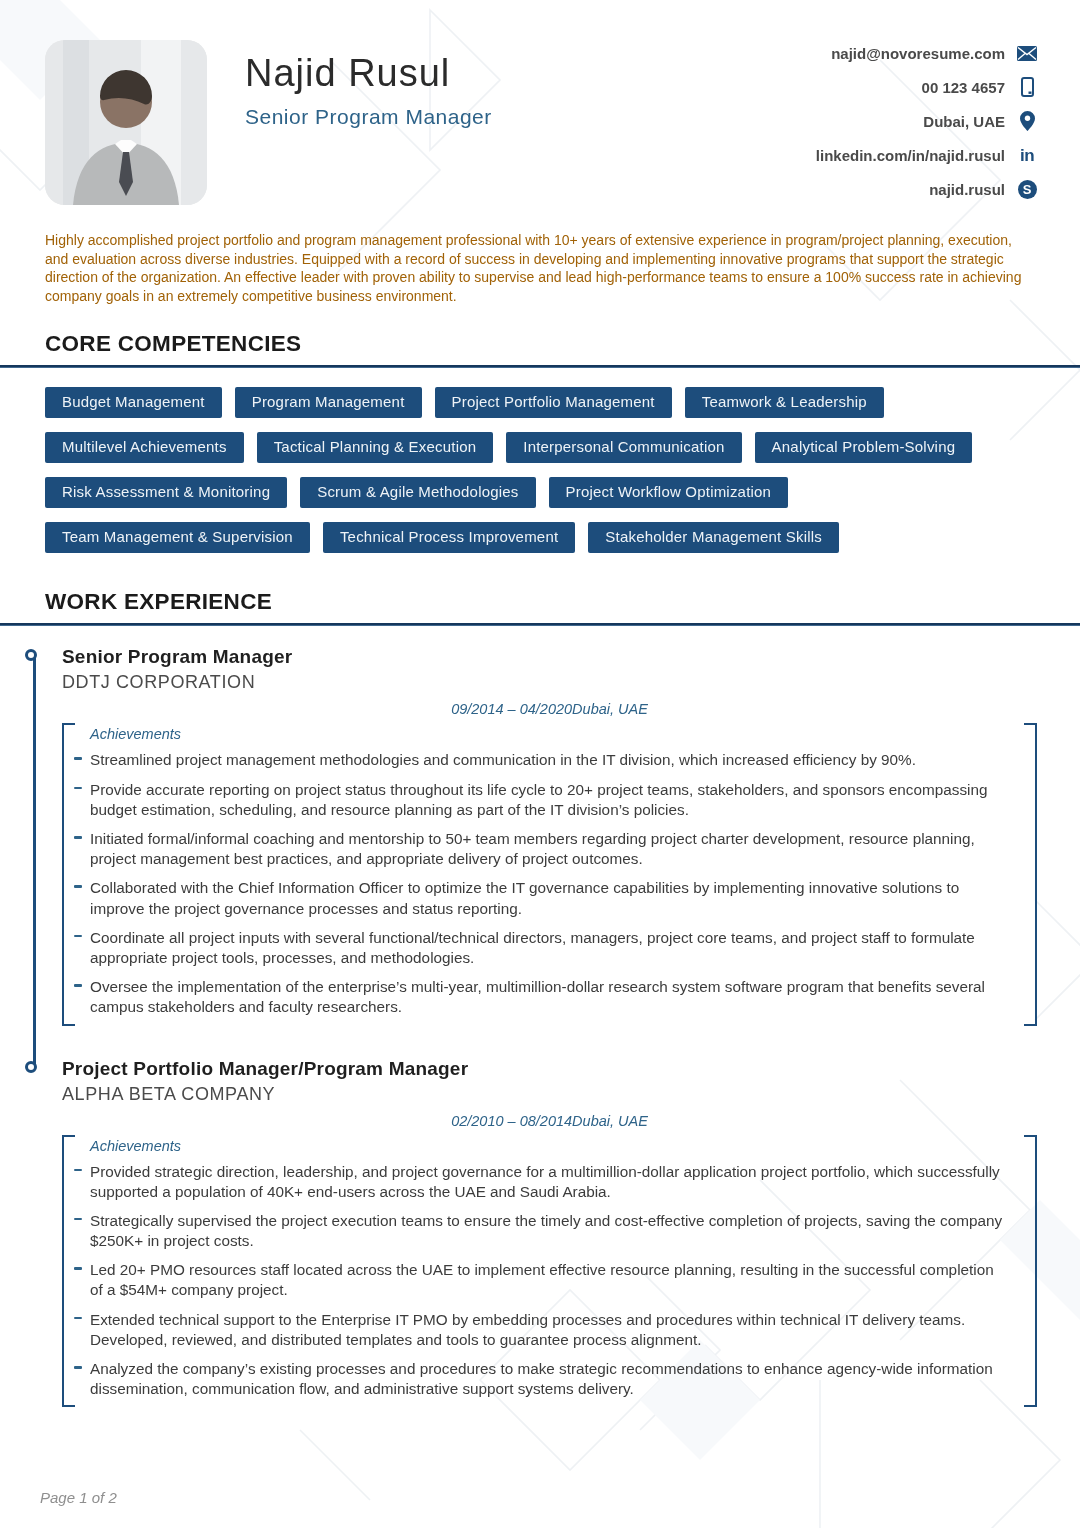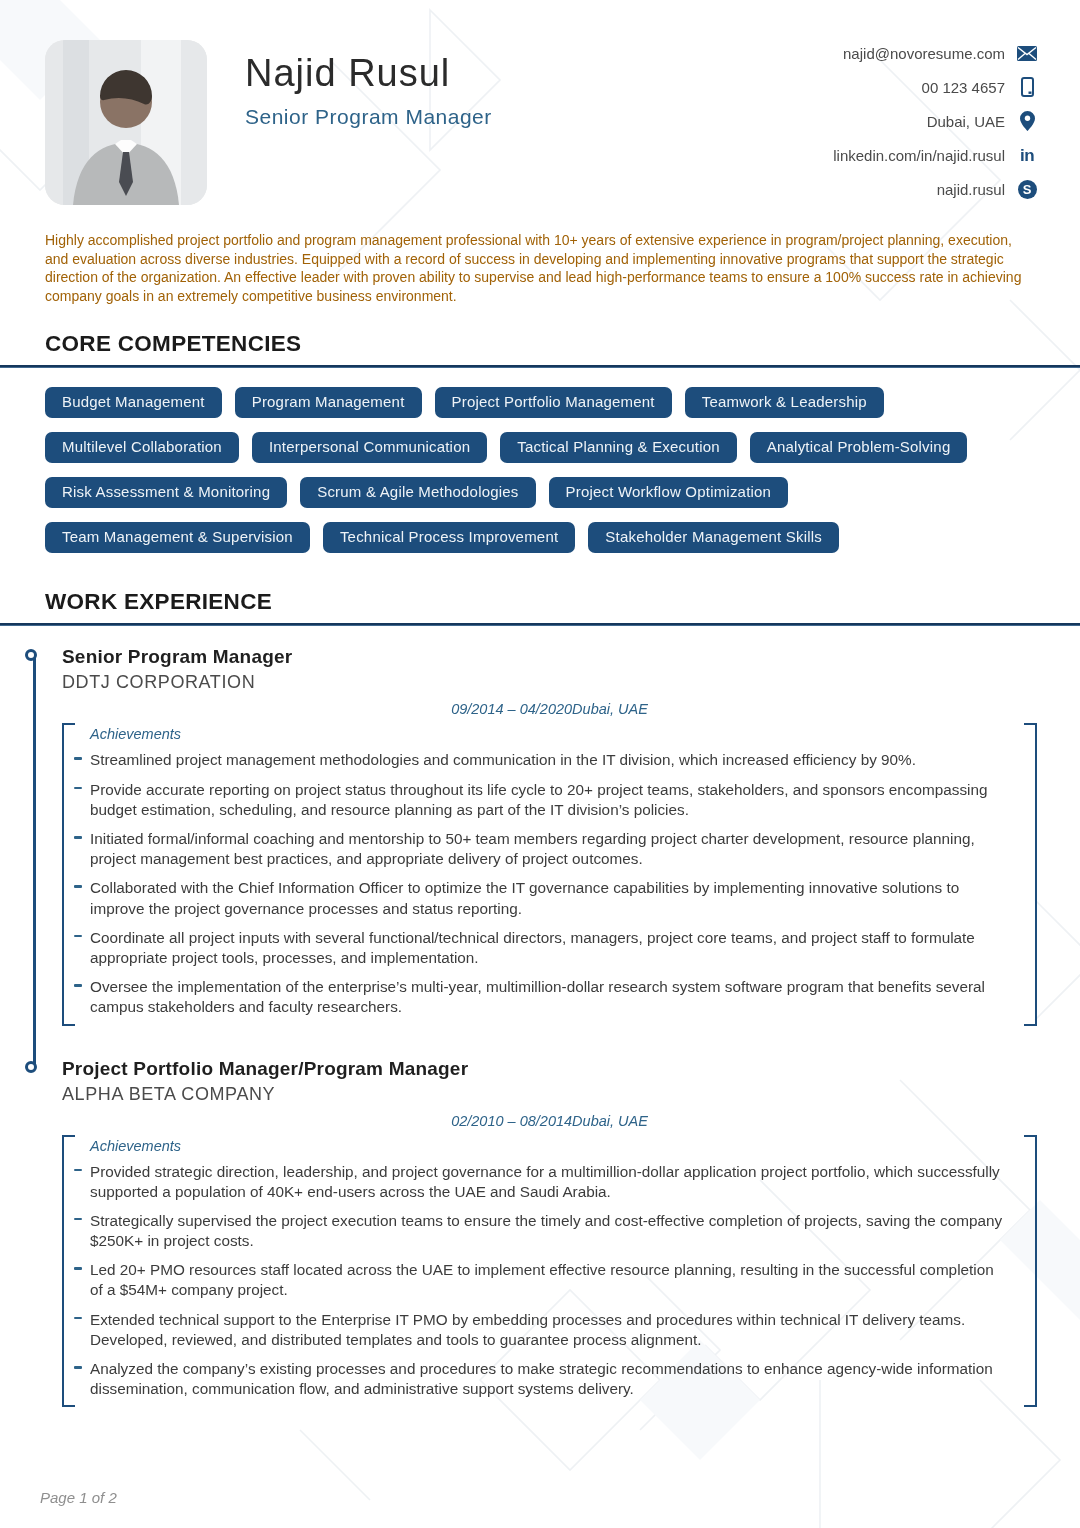--- a/index.html
+++ b/index.html
@@ -18,40 +18,40 @@
   .header { display:flex; align-items:flex-start; }
   .photo {
     width:162px; height:165px; border-radius:20px; overflow:hidden;
     flex:0 0 auto; background:#e9ebec;
   }
   .identity { margin-left:38px; padding-top:12px; flex:1 1 auto; }
   .name { font-size:38px; font-weight:500; color:#2b2b2b; letter-spacing:1px; }
   .job-title-sub { font-size:21px; color:#2e6389; margin-top:10px; letter-spacing:.5px; }
   .contacts { flex:0 0 auto; padding-top:2px; display:flex; flex-direction:column; gap:12px; }
   .contact-row { display:flex; align-items:center; justify-content:flex-end; gap:12px; height:22px; }
-  .contact-value { font-size:15px; color:#4a4a4a; }
+  .contact-value { font-size:15px; color:#4a4a4a;font-weight:bold; }
   .cicon { width:20px; height:20px; display:flex; align-items:center; justify-content:center; flex:0 0 auto; }
   .linkedin-glyph { font-weight:800; font-size:17px; color:#1d4d7c; line-height:1; letter-spacing:-.5px; }
   .skype-badge { width:19px; height:19px; border-radius:50%; background:#1d4d7c; color:#fff;
     font-size:13px; font-weight:700; display:flex; align-items:center; justify-content:center; line-height:1; }
 
   
   .summary { margin-top:26px; font-size:14px; line-height:1.33; color:#a16207; }
 
   
   .section-head { margin-top:26px; }
   .section-title { font-size:22.5px; font-weight:800; color:#1b1b1b; letter-spacing:.3px; }
   .section-rule { height:3px; margin:8px -43px 0 -45px;
     background:linear-gradient(to bottom,#16375c 55%,#5a86ad); }
 
   
   .pills { margin-top:19px; display:flex; flex-wrap:wrap; gap:14px 13px; width:992px; }
   .pill {
     background:#1d4d7c; color:#eef3f7; font-size:15px; letter-spacing:.2px;
-    padding:6px 17px 7px; border-radius:7px; white-space:nowrap; line-height:1.2;
+    padding:6px 17px 7px; border-radius:2px; white-space:nowrap; line-height:1.2;
   }
 
   
   .jobs { margin-top:20px; }
   .job { position:relative; margin-left:17px; }
   .job + .job { margin-top:32px; }
   .dot {
     position:absolute; left:-37px; top:3px; width:12px; height:12px;
     border:3.5px solid #1d4d7c; border-radius:50%; background:#fff; z-index:2;
   }
@@ -173,23 +173,23 @@
   <div class="section-head">
     <h2 class="section-title">CORE COMPETENCIES</h2>
     <div class="section-rule"></div>
   </div>
 
   <div class="pills">
     <span class="pill">Budget Management</span>
     <span class="pill">Program Management</span>
     <span class="pill">Project Portfolio Management</span>
     <span class="pill">Teamwork &amp; Leadership</span>
-    <span class="pill">Multilevel Collaboration</span>
+    <span class="pill">Multilevel Achievements</span>
+    <span class="pill">Tactical Planning &amp; Execution</span>
     <span class="pill">Interpersonal Communication</span>
-    <span class="pill">Tactical Planning &amp; Execution</span>
     <span class="pill">Analytical Problem-Solving</span>
     <span class="pill">Risk Assessment &amp; Monitoring</span>
     <span class="pill">Scrum &amp; Agile Methodologies</span>
     <span class="pill">Project Workflow Optimization</span>
     <span class="pill">Team Management &amp; Supervision</span>
     <span class="pill">Technical Process Improvement</span>
     <span class="pill">Stakeholder Management Skills</span>
   </div>
 
   <div class="section-head" style="margin-top:36px;">
@@ -210,21 +210,21 @@
       </div>
       <div class="ach">
         <span class="bracket left"></span>
         <span class="bracket right"></span>
         <div class="ach-label">Achievements</div>
         <ul class="ach-list">
           <li><span class="dash"></span><span>Streamlined project management methodologies and communication in the IT division, which increased efficiency by 90%.</span></li>
           <li><span class="dash"></span><span>Provide accurate reporting on project status throughout its life cycle to 20+ project teams, stakeholders, and sponsors encompassing budget estimation, scheduling, and resource planning as part of the IT division’s policies.</span></li>
           <li><span class="dash"></span><span>Initiated formal/informal coaching and mentorship to 50+ team members regarding project charter development, resource planning, project management best practices, and appropriate delivery of project outcomes.</span></li>
           <li><span class="dash"></span><span>Collaborated with the Chief Information Officer to optimize the IT governance capabilities by implementing innovative solutions to improve the project governance processes and status reporting.</span></li>
-          <li><span class="dash"></span><span>Coordinate all project inputs with several functional/technical directors, managers, project core teams, and project staff to formulate appropriate project tools, processes, and implementation.</span></li>
+          <li><span class="dash"></span><span>Coordinate all project inputs with several functional/technical directors, managers, project core teams, and project staff to formulate appropriate project tools, processes, and methodologies.</span></li>
           <li><span class="dash"></span><span>Oversee the implementation of the enterprise’s multi-year, multimillion-dollar research system software program that benefits several campus stakeholders and faculty researchers.</span></li>
         </ul>
       </div>
     </article>
 
     <article class="job">
       <span class="dot"></span>
       <h3 class="job-title">Project Portfolio Manager/Program Manager</h3>
       <div class="job-company">ALPHA BETA COMPANY</div>
       <div class="job-meta">

